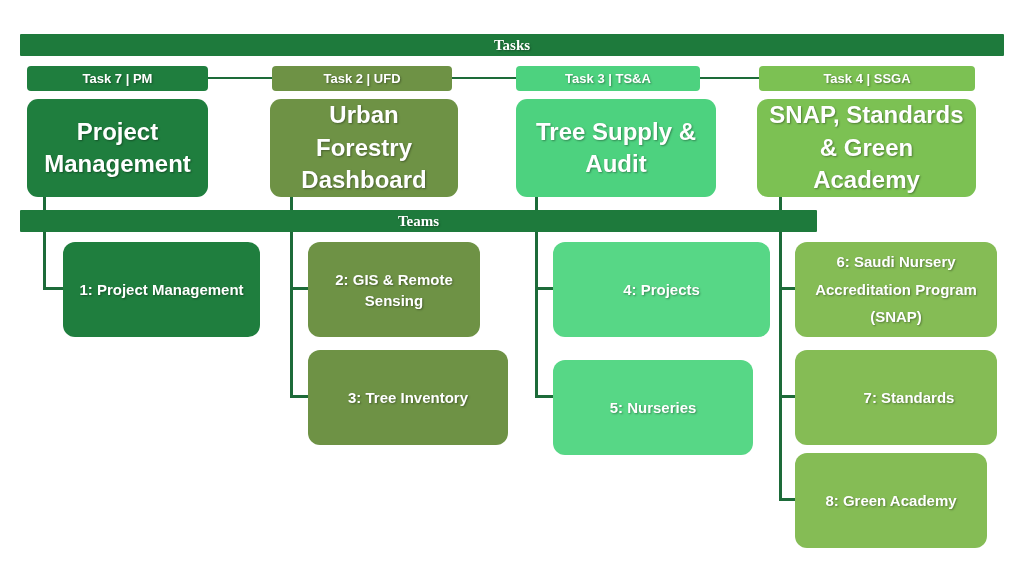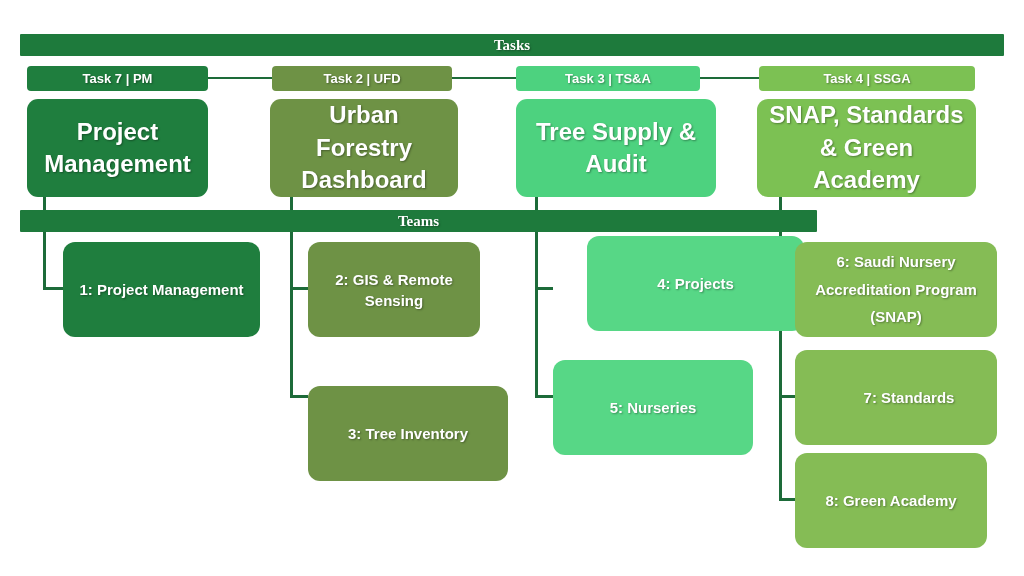--- a/index.html
+++ b/index.html
@@ -136,22 +136,22 @@
   <div class="stub" style="left:290px; top:287px; width:18px;"></div>
   <div class="stub" style="left:290px; top:395px; width:18px;"></div>
   <div class="stub" style="left:535px; top:287px; width:18px;"></div>
   <div class="stub" style="left:535px; top:395px; width:18px;"></div>
   <div class="stub" style="left:779px; top:287px; width:16px;"></div>
   <div class="stub" style="left:779px; top:395px; width:16px;"></div>
   <div class="stub" style="left:779px; top:498px; width:16px;"></div>
 
   <div class="team-box theme-dark" style="left:63px; top:242px; width:197px;">1: Project Management</div>
   <div class="team-box theme-olive" style="left:308px; top:242px; width:172px;">2: GIS &amp; Remote Sensing</div>
-  <div class="team-box theme-mint-light" style="left:553px; top:236px; width:217px;margin-left:34px;">4: Projects</div>
+  <div class="team-box theme-mint-light" style="left:553px; top:242px; width:217px;">4: Projects</div>
   <div class="team-box theme-lime-soft spread" style="left:795px; top:242px; width:202px;">6: Saudi Nursery Accreditation Program (SNAP)</div>
 
-  <div class="team-box theme-olive" style="left:308px; top:350px; width:200px;margin-top:36px;">3: Tree Inventory</div>
+  <div class="team-box theme-olive" style="left:308px; top:350px; width:200px;">3: Tree Inventory</div>
   <div class="team-box theme-mint-light" style="left:553px; top:360px; width:200px;">5: Nurseries</div>
   <div class="team-box theme-lime-soft" style="left:795px; top:350px; width:202px;padding-left:40px;">7: Standards</div>
 
   <div class="team-box theme-lime-soft" style="left:795px; top:453px; width:192px;">8: Green Academy</div>
 
 </div>
 
 </body></html>

